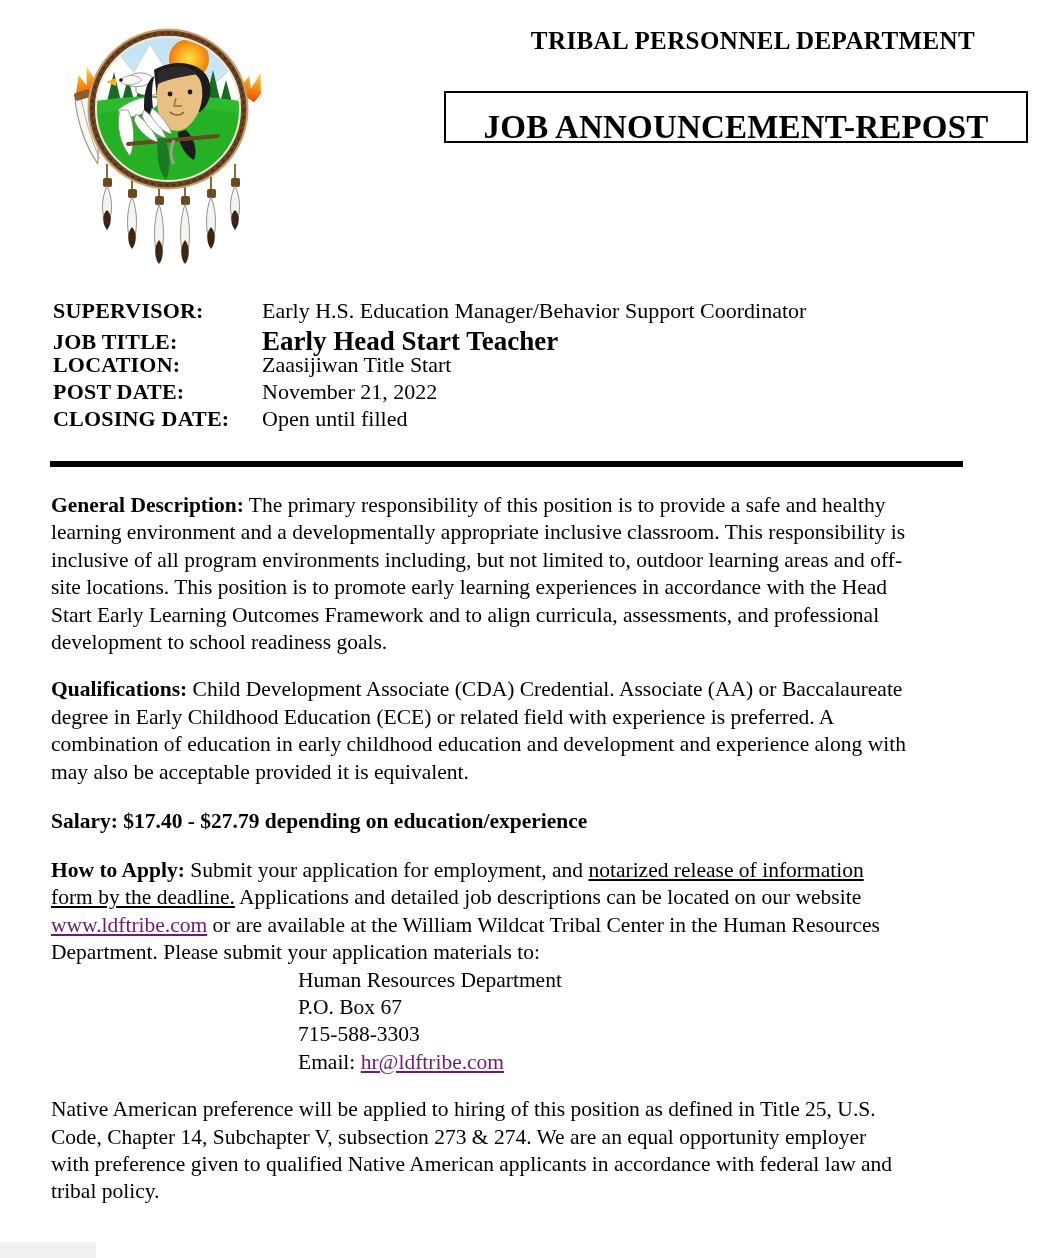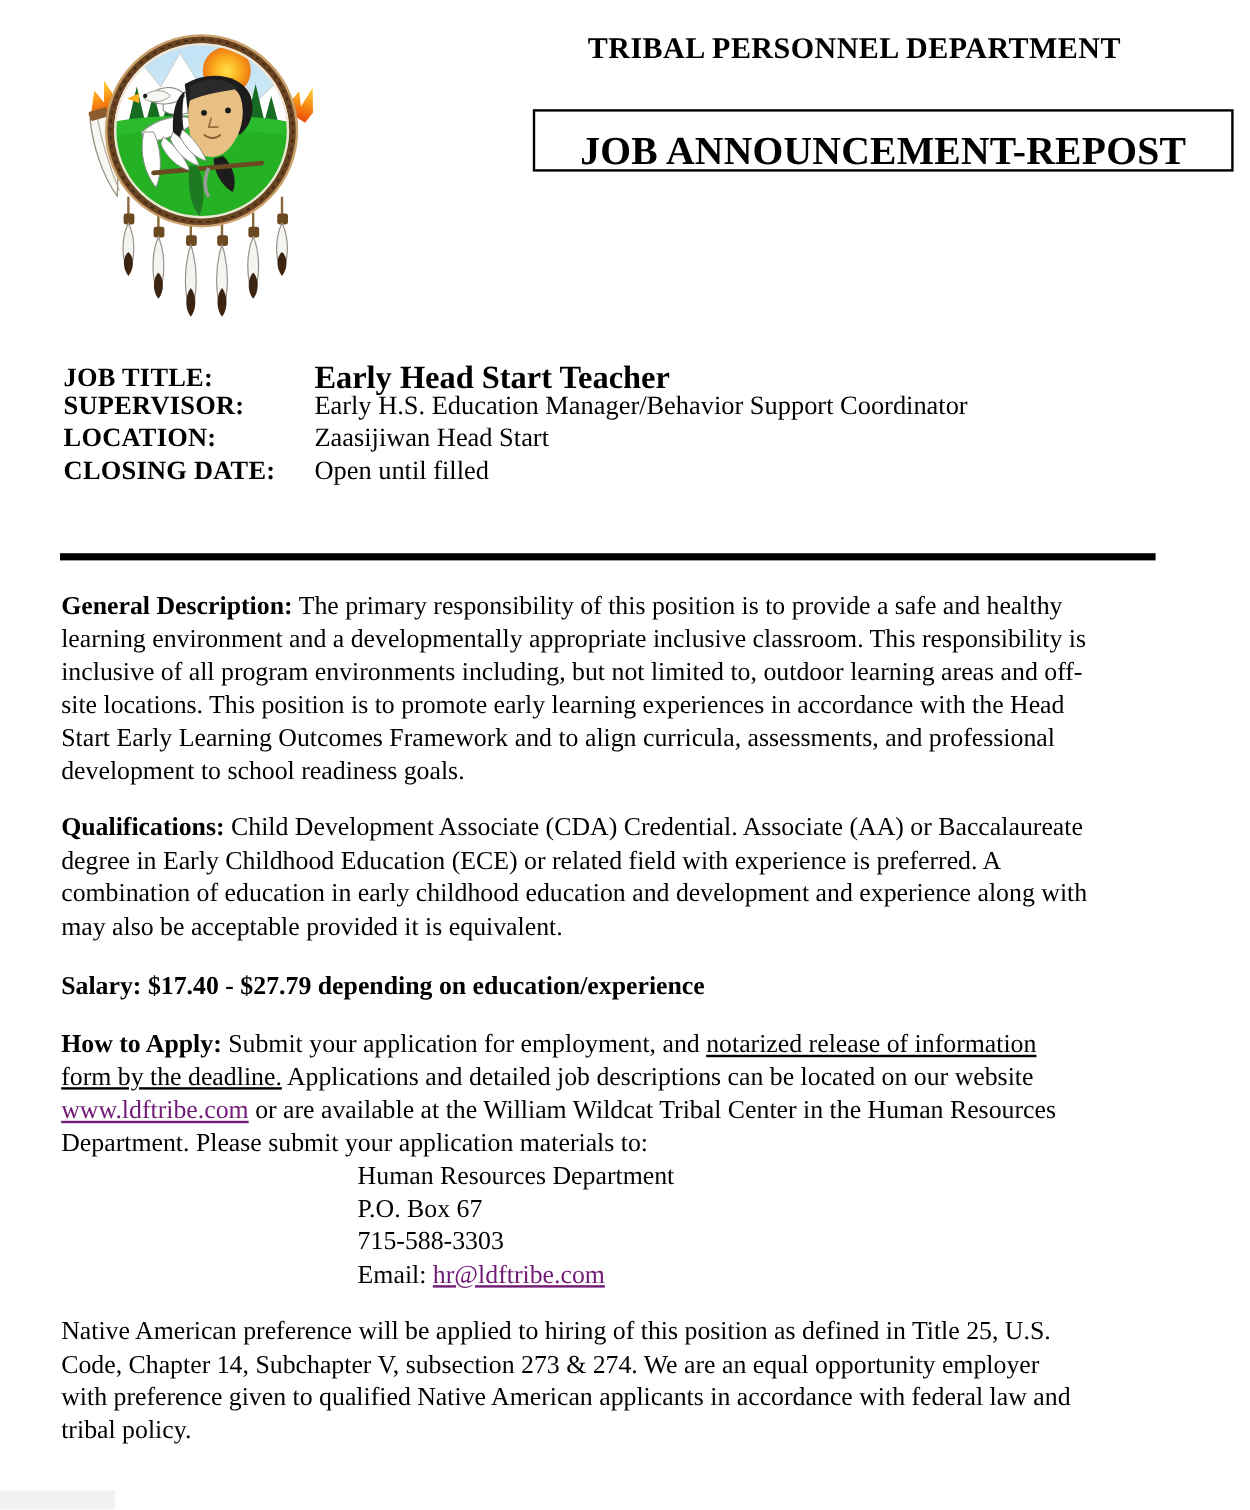--- a/index.html
+++ b/index.html
@@ -19,21 +19,21 @@
   }
 
   .page {
     position: absolute;
     inset: 0;
   }
 
   
   .header-dept {
     position: absolute;
-    left: 422px;
+    left: 463px;
     top: 27px;
     width: 580px;
     text-align: center;
     font-size: 25px;
     font-weight: bold;
     letter-spacing: 0.4px;
     line-height: 1.1;
   }
 
   .title-box {
@@ -290,30 +290,34 @@
   </div>
 
   <div class="header-dept">TRIBAL PERSONNEL DEPARTMENT</div>
 
   <div class="title-box">
     <div class="title-box-inner">JOB ANNOUNCEMENT-REPOST</div>
   </div>
 
   <div class="fields">
     <div class="field-row">
+      <div class="field-label">SUPERVISOR:</div>
+      <div class="field-value">Early H.S. Education Manager/Behavior Support Coordinator</div>
+    </div>
+    <div class="field-row">
       <div class="field-label">JOB TITLE:</div>
       <div class="field-value big">Early Head Start Teacher</div>
     </div>
     <div class="field-row">
-      <div class="field-label">SUPERVISOR:</div>
-      <div class="field-value">Early H.S. Education Manager/Behavior Support Coordinator</div>
-    </div>
-    <div class="field-row">
       <div class="field-label">LOCATION:</div>
-      <div class="field-value">Zaasijiwan Head Start</div>
+      <div class="field-value">Zaasijiwan Title Start</div>
+    </div>
+    <div class="field-row">
+      <div class="field-label">POST DATE:</div>
+      <div class="field-value">November 21, 2022</div>
     </div>
     <div class="field-row">
       <div class="field-label">CLOSING DATE:</div>
       <div class="field-value">Open until filled</div>
     </div>
   </div>
 
   <div class="rule"></div>
 
   <div class="body-block">

